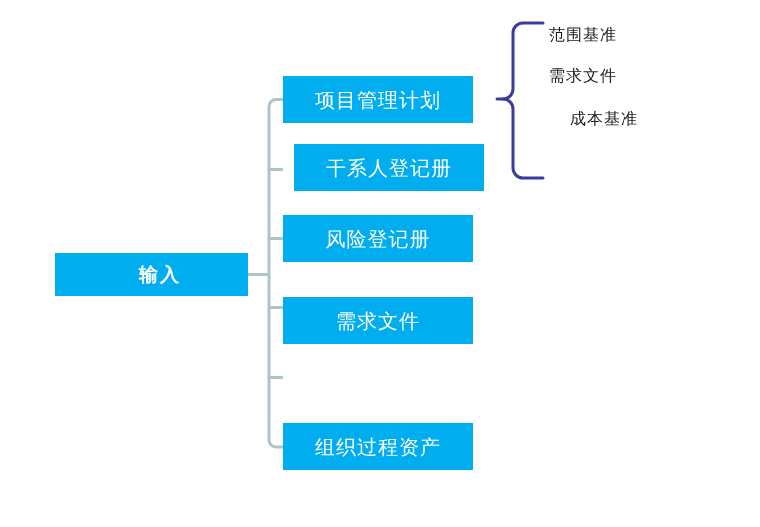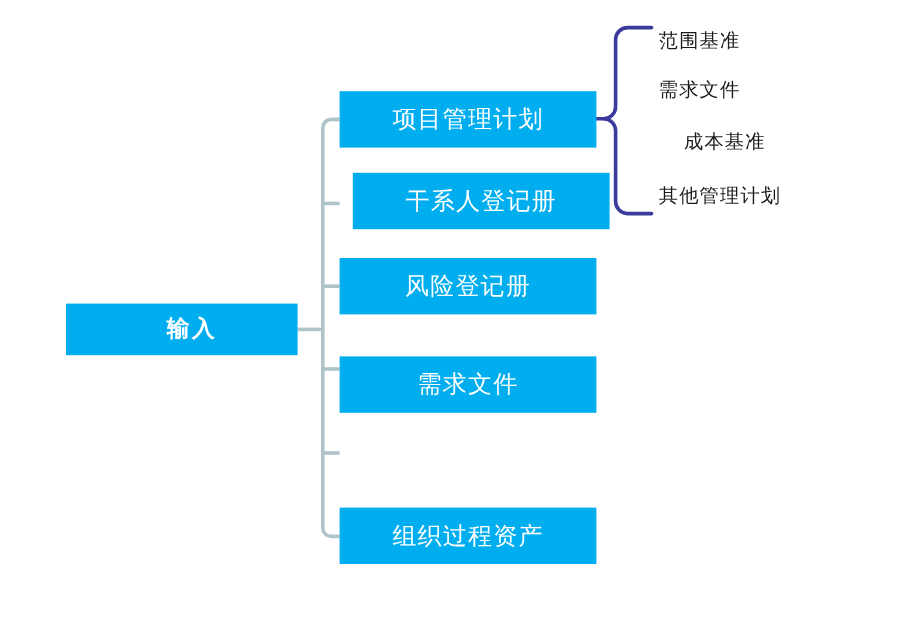--- a/index.html
+++ b/index.html
@@ -47,21 +47,21 @@
     top: 253px;
     width: 193px;
     height: 43px;
     font-size: 19px;
     font-weight: bold;
     letter-spacing: 2px;
     padding-left: 17px;
   }
   .node-child {
     left: 283px;
-    width: 214px;
+    width: 190px;
     height: 47px;
     font-size: 20px;
     font-weight: normal;
   }
   .child-0 { top: 76px; }
   .child-1 { top: 144px; margin-left: 11px; }
   .child-2 { top: 215px; }
   .child-3 { top: 297px; align-items: center; }
   .child-4 { top: 354px; }
   .child-5 { top: 423px; }
@@ -138,15 +138,14 @@
   <div class="node node-child child-5">
     <span>组织过程资产</span>
   </div>
 
   <div class="brace-label bl-0">范围基准</div>
 
   <div class="brace-label bl-1">需求文件</div>
 
   <div class="brace-label bl-2">成本基准</div>
 
-  <div class="brace-label bl-3">其他管理计划</div>
 
 </div>
 
 </body></html>

